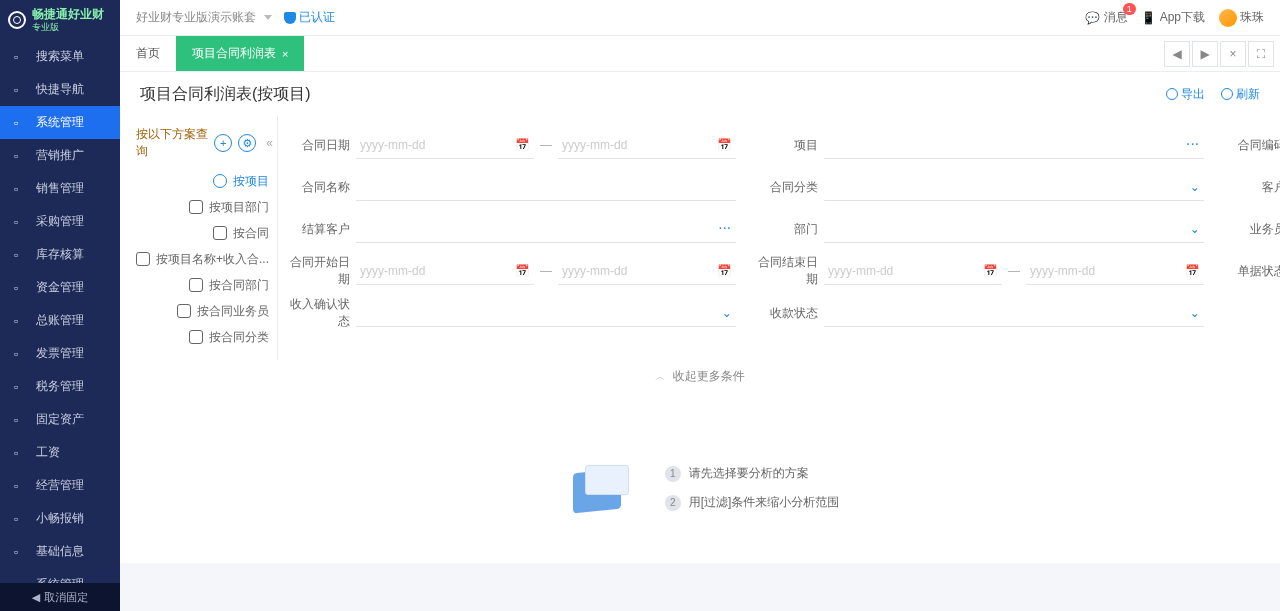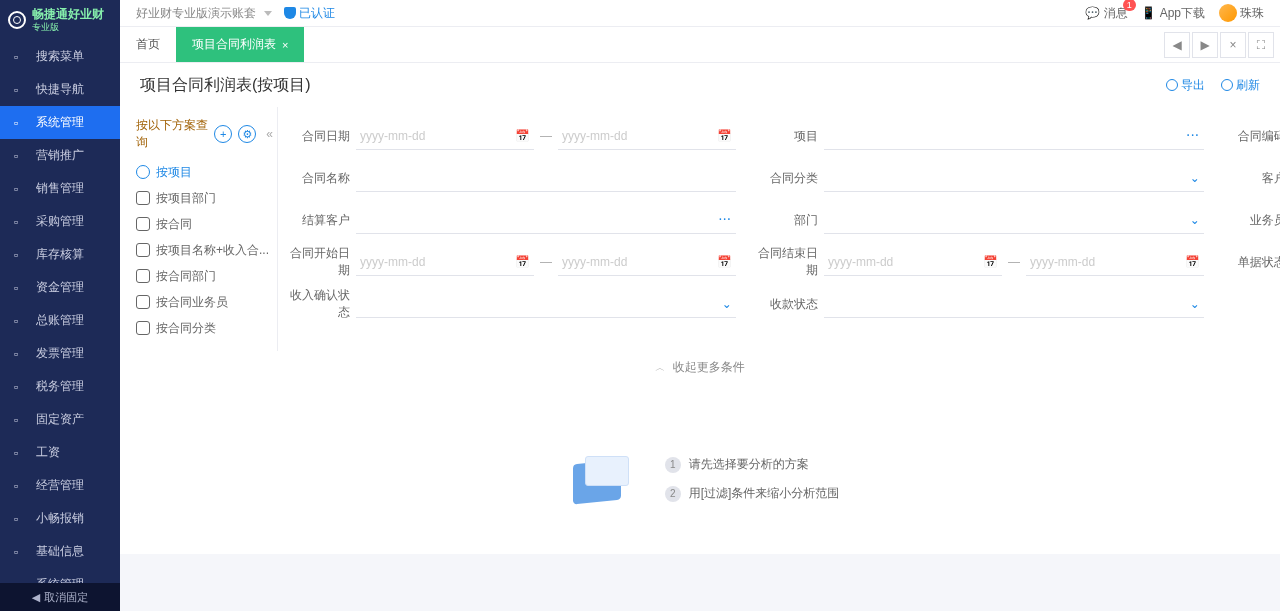--- a/index.html
+++ b/index.html
@@ -10,21 +10,21 @@
 .logo-icon { width: 18px; height: 18px; border: 2px solid #fff; border-radius: 50%; position: relative; }
 .logo-icon::before { content: ""; position: absolute; inset: 3px; border: 1px solid #fff; border-radius: 50%; }
 .logo-text { font-size: 12px; font-weight: bold; }
 .logo-sub { font-size: 9px; margin-top: -2px; }
 .nav { flex: 1; overflow-y: auto; }
 .nav-item { height: 33px; display: flex; align-items: center; padding: 0 14px; cursor: pointer; gap: 8px; }
 .nav-item.active { background: #1e6ef0; color: #fff; }
 .nav-icon { width: 14px; height: 14px; }
 .pin { height: 28px; background: #0d1430; color: #aeb4cc; display: flex; align-items: center; justify-content: center; gap: 4px; cursor: pointer; font-size: 11px; }
 .main { flex: 1; display: flex; flex-direction: column; background: #f5f6fa; overflow: hidden; }
-.topbar { height: 27px; background: #fff; border-bottom: 1px solid #ecedf2; display: flex; align-items: center; padding: 0 16px; gap: 12px; }
+.topbar { height: 36px; background: #fff; border-bottom: 1px solid #ecedf2; display: flex; align-items: center; padding: 0 16px; gap: 12px; }
 .org-sel { display: flex; align-items: center; gap: 8px; color: #888; }
 .chevron { width: 0; height: 0; border-left: 4px solid transparent; border-right: 4px solid transparent; border-top: 5px solid #bbb; }
 .verified { color: #1e88e5; display: flex; align-items: center; gap: 3px; }
 .shield { width: 12px; height: 12px; background: #1e88e5; border-radius: 2px 2px 50% 50%; display: inline-block; }
 .top-right { margin-left: auto; display: flex; align-items: center; gap: 14px; color: #666; }
 .tr-item { display: flex; align-items: center; gap: 3px; cursor: pointer; }
 .badge { position: relative; }
 .badge-dot { position: absolute; top: -6px; right: -8px; background: #ff5252; color: #fff; font-size: 9px; border-radius: 8px; padding: 0 4px; line-height: 12px; }
 .avatar { width: 18px; height: 18px; border-radius: 50%; background: linear-gradient(135deg,#ffb74d,#ff9800); }
 .tabs-row { height: 36px; background: #fff; border-bottom: 1px solid #ecedf2; display: flex; align-items: center; position: relative; }
@@ -38,21 +38,21 @@
 .page-title { font-size: 16px; color: #333; }
 .page-actions { margin-left: auto; display: flex; gap: 16px; }
 .pa { color: #1e88e5; cursor: pointer; display: flex; align-items: center; gap: 3px; text-align: right; }
 .pa-icon { width: 12px; height: 12px; border: 1.5px solid #1e88e5; border-radius: 50%; position: relative; }
 .body { display: flex; background: #fff; margin-top: 0; }
 .scheme-panel { width: 162px; border-right: 1px solid #ecedf2; padding: 10px 0 10px 16px; }
 .scheme-head { display: flex; align-items: center; gap: 6px; margin-bottom: 8px; }
 .scheme-title { color: #a16207; flex: 1; }
 .icon-btn { width: 18px; height: 18px; border: 1px solid #1e88e5; border-radius: 50%; display: flex; align-items: center; justify-content: center; color: #1e88e5; font-size: 11px; cursor: pointer; }
 .dbl-chev { color: #aaa; cursor: pointer; padding: 0 4px; }
-.scheme-item { height: 26px; display: flex; align-items: center; gap: 6px; color: #666; cursor: pointer; padding-right: 8px; overflow: hidden; }
+.scheme-item { height: 26px; display: flex; align-items: center; gap: 6px; color: #666; cursor: pointer; padding-right: 8px; overflow: hidden; justify-content: flex-end; }
 .scheme-item.active { color: #1e88e5; }
 .si-icon { width: 14px; height: 14px; border: 1px solid currentColor; border-radius: 3px; flex-shrink: 0; }
 .si-icon.circle { border-radius: 50%; }
 .si-label { white-space: nowrap; overflow: hidden; text-overflow: ellipsis; }
 .filters { flex: 1; padding: 12px 8px 8px; position: relative; }
 .filter-grid { display: grid; grid-template-columns: repeat(3, 1fr); gap: 8px 0; }
 .filter-cell { display: flex; align-items: center; min-height: 34px; }
 .filter-label { width: 70px; text-align: right; color: #666; padding-right: 6px; flex-shrink: 0; }
 .input-wrap { flex: 1; border-bottom: 1px solid #e1e3ea; height: 28px; display: flex; align-items: center; padding: 0 4px; color: #bbb; position: relative; margin-right: 18px; }
 .input-text { flex: 1; border: none; outline: none; font-size: 12px; color: #be185d; }

